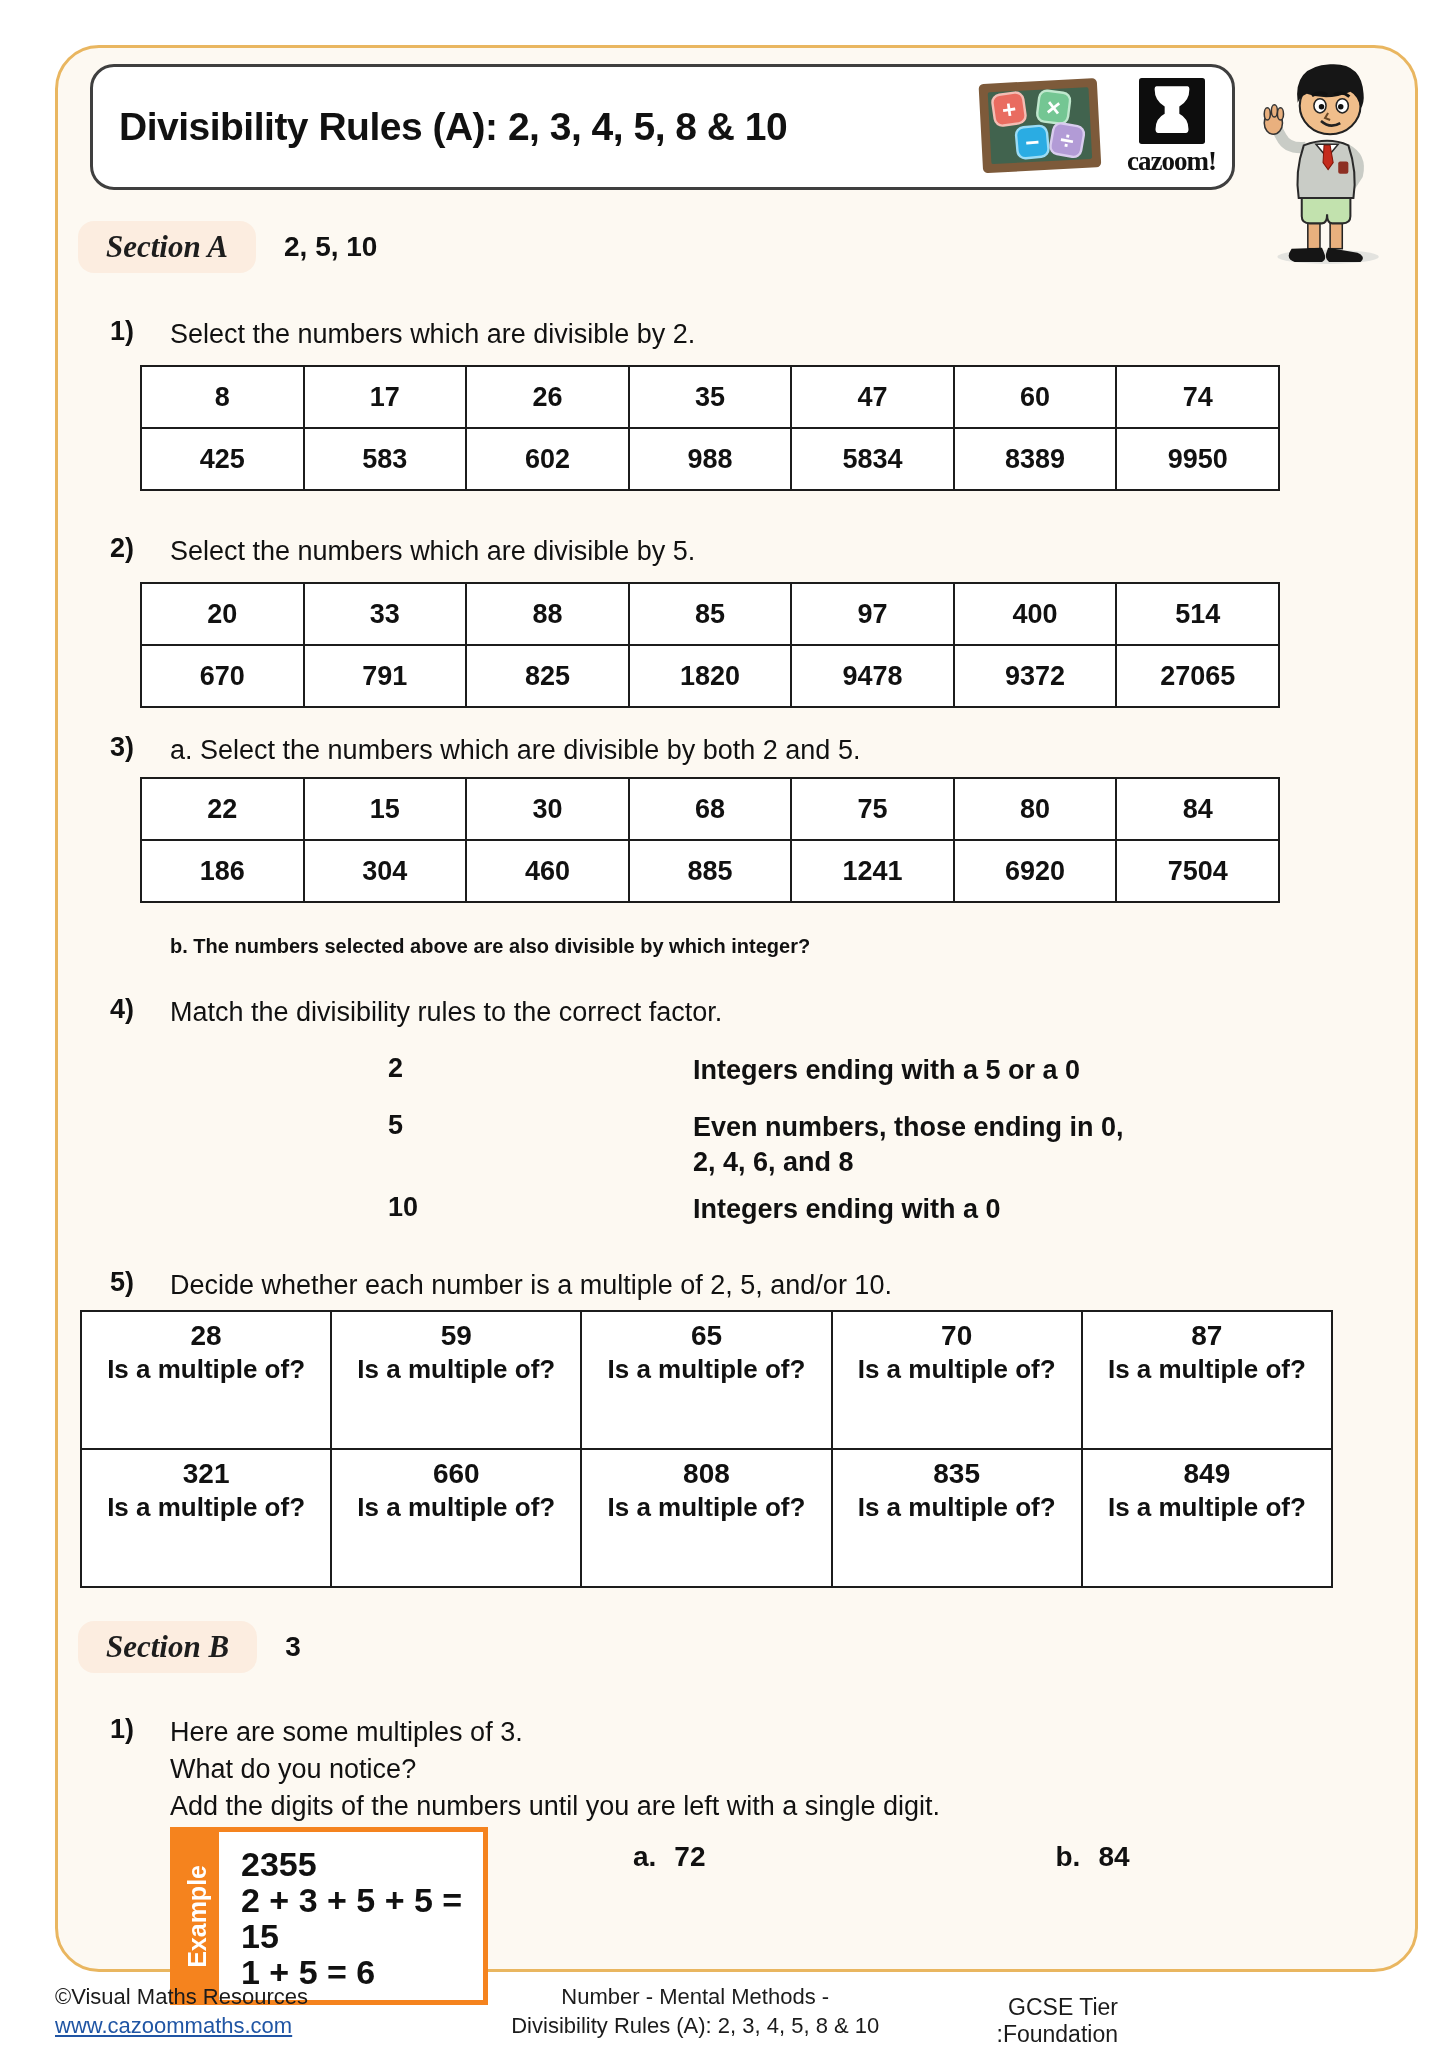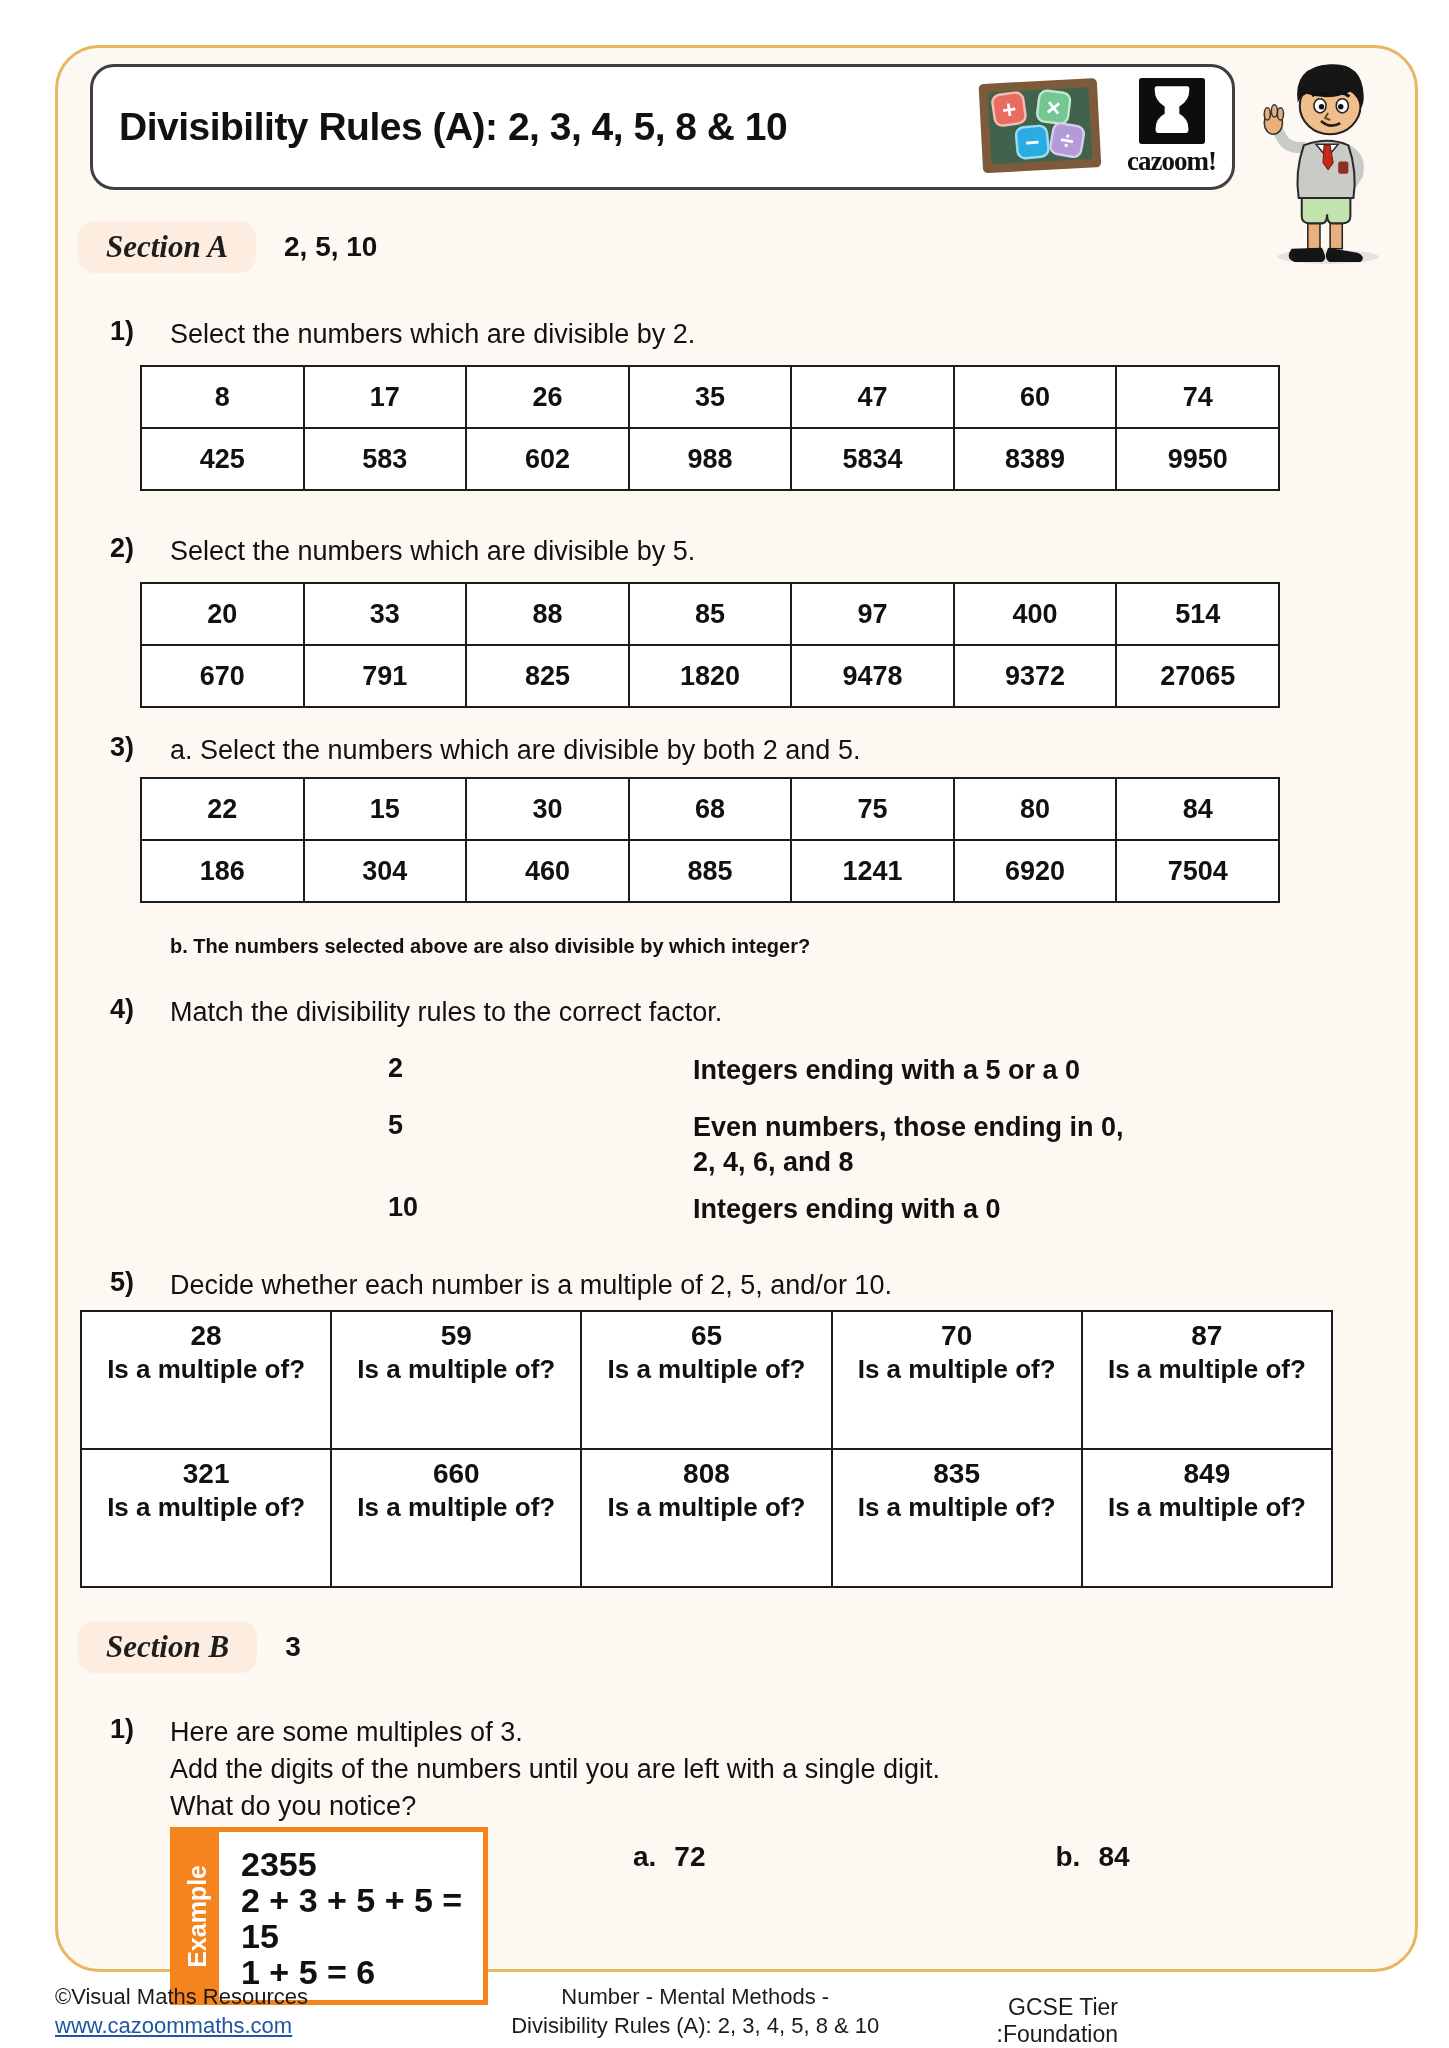--- a/index.html
+++ b/index.html
@@ -385,22 +385,22 @@
 
   <div class="section-row mt32">
     <div class="section-label">Section B</div>
     <div class="section-topics">3</div>
   </div>
 
   <div class="q-row mt40">
     <span class="q-num">1)</span>
     <span class="q-text">
       <span style="display:block">Here are some multiples of 3.</span>
+      <span style="display:block">What do you notice?</span>
       <span style="display:block">Add the digits of the numbers until you are left with a single digit.</span>
-      <span style="display:block">What do you notice?</span>
     </span>
   </div>
 
   <div class="example-row">
     <div class="example-box">
       <div class="example-tab">
         <span>Example</span>
       </div>
       <div class="example-content">
         <div>2355</div>

